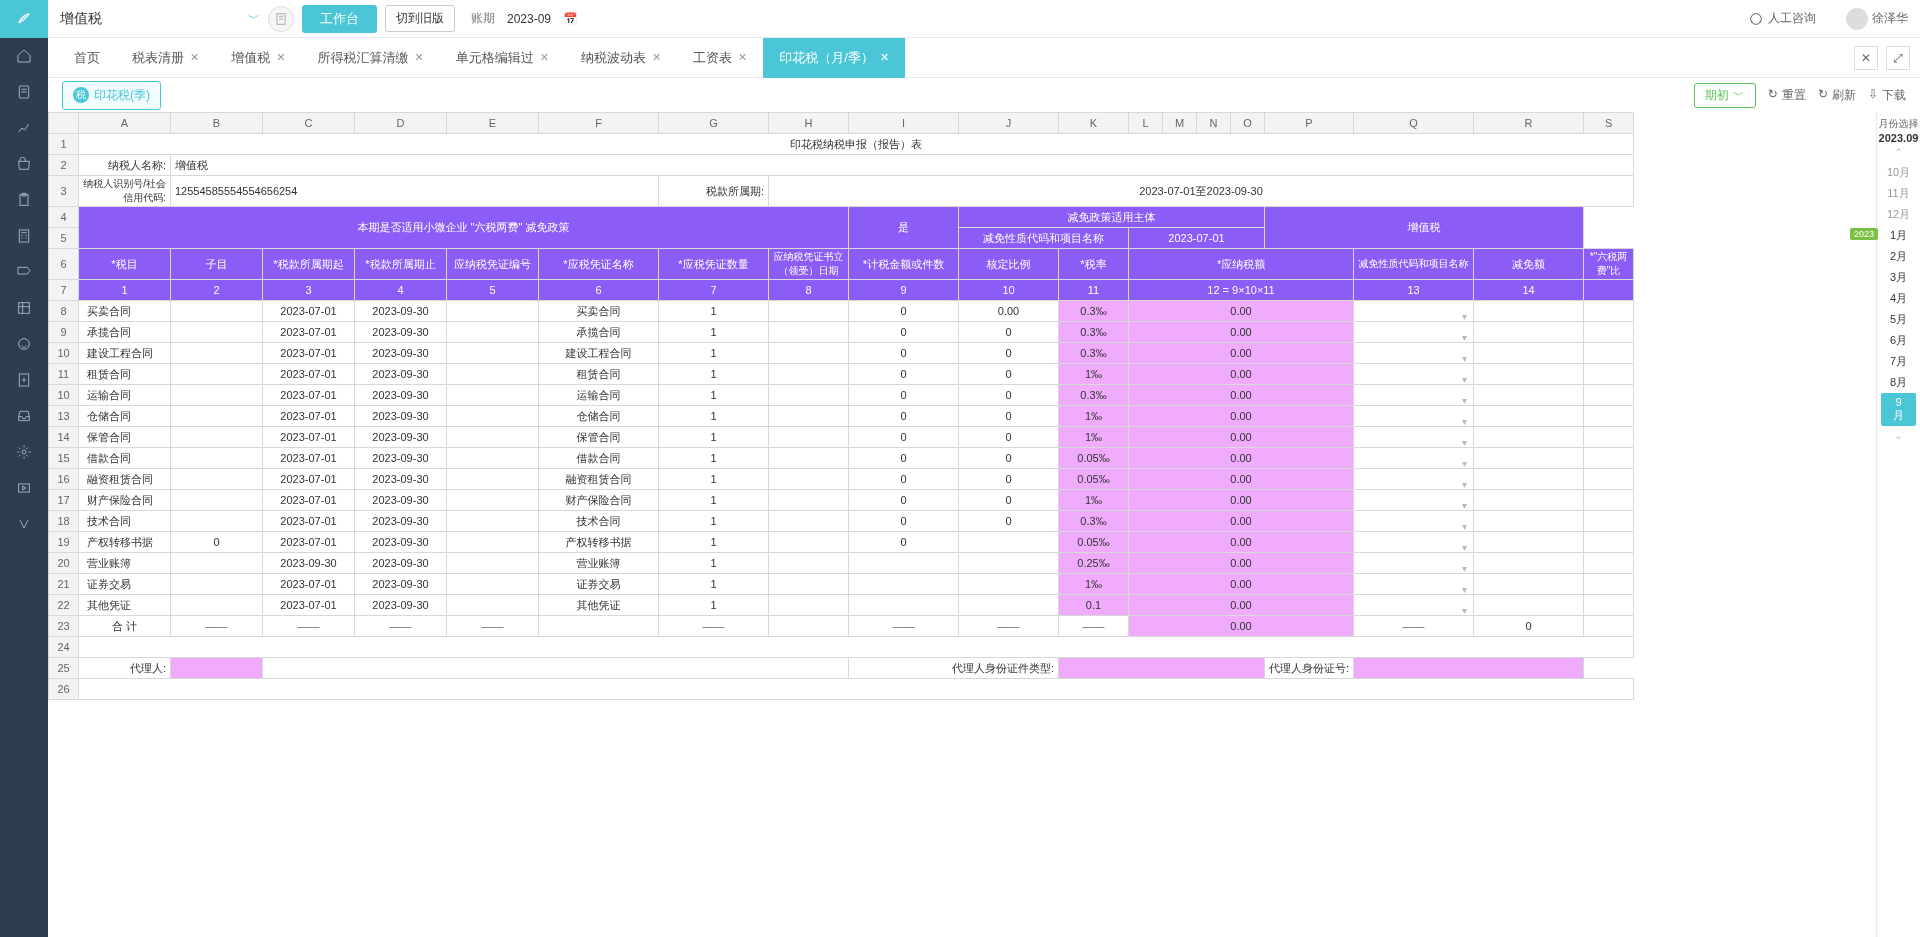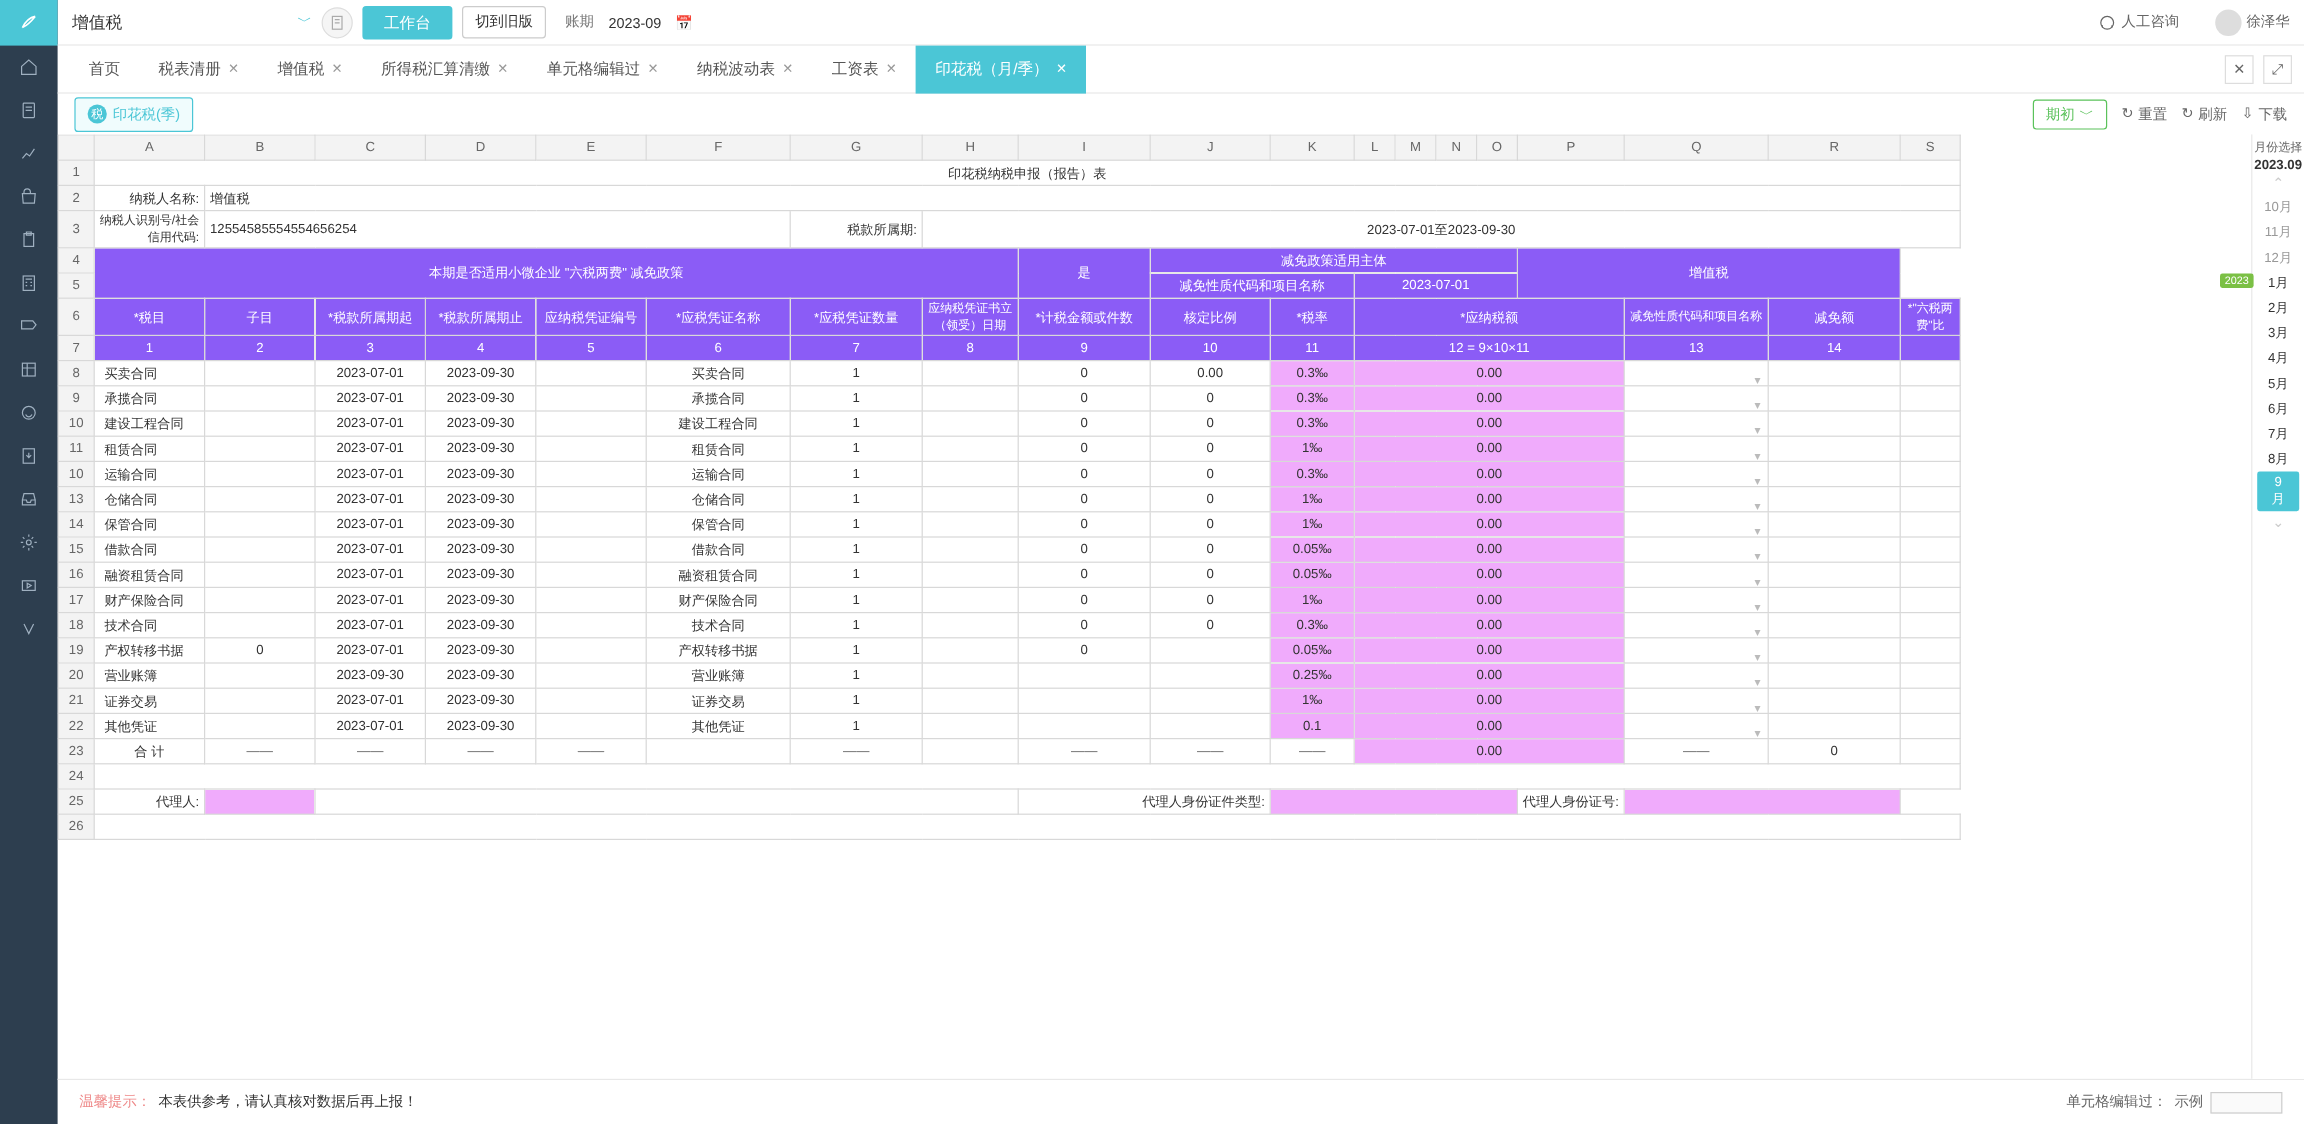--- a/index.html
+++ b/index.html
@@ -661,23 +661,14 @@
             <div class="m dk">5月</div>
             <div class="m dk">6月</div>
             <div class="m dk">7月</div>
             <div class="m dk">8月</div>
             <div class="m dk cur">9月</div>
           </div>
         <div class="arr">⌄</div>
       </div>
     </div>
 
-    <div class="footer">
-      <span style="color:#e88">温馨提示：</span>
-      <span class="warn">本表供参考，请认真核对数据后再上报！</span>
-      <div class="footer-right">
-        <span>单元格编辑过：</span>
-        <span>示例</span>
-        <span class="cell-sample"></span>
-      </div>
-    </div>
   </div>
 </div>
 
 </body></html>

